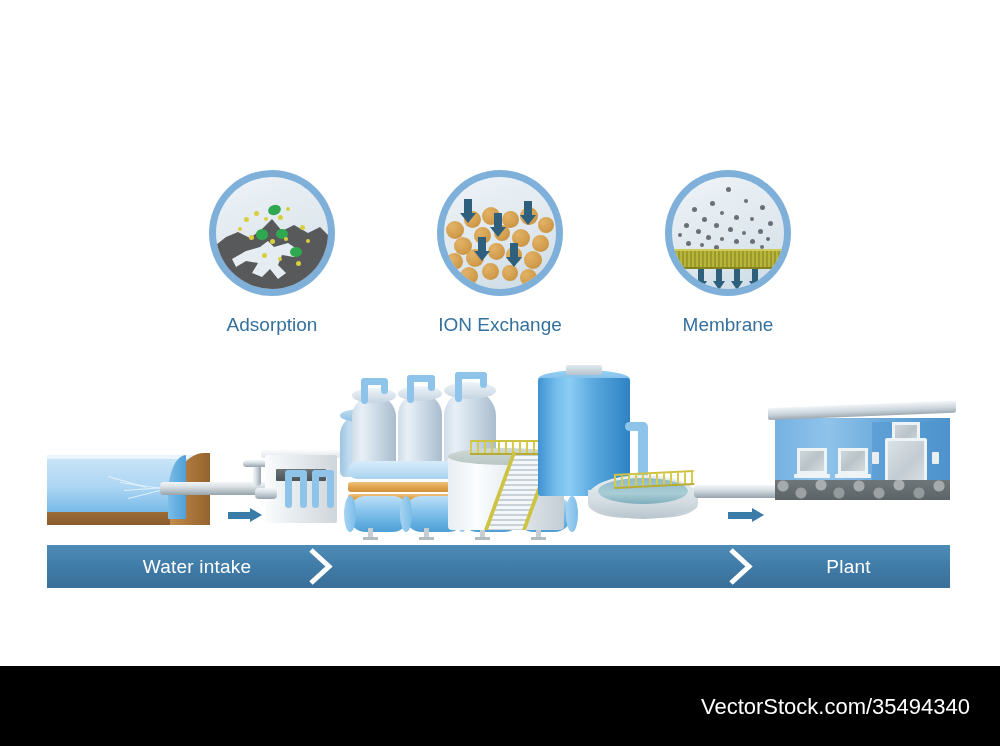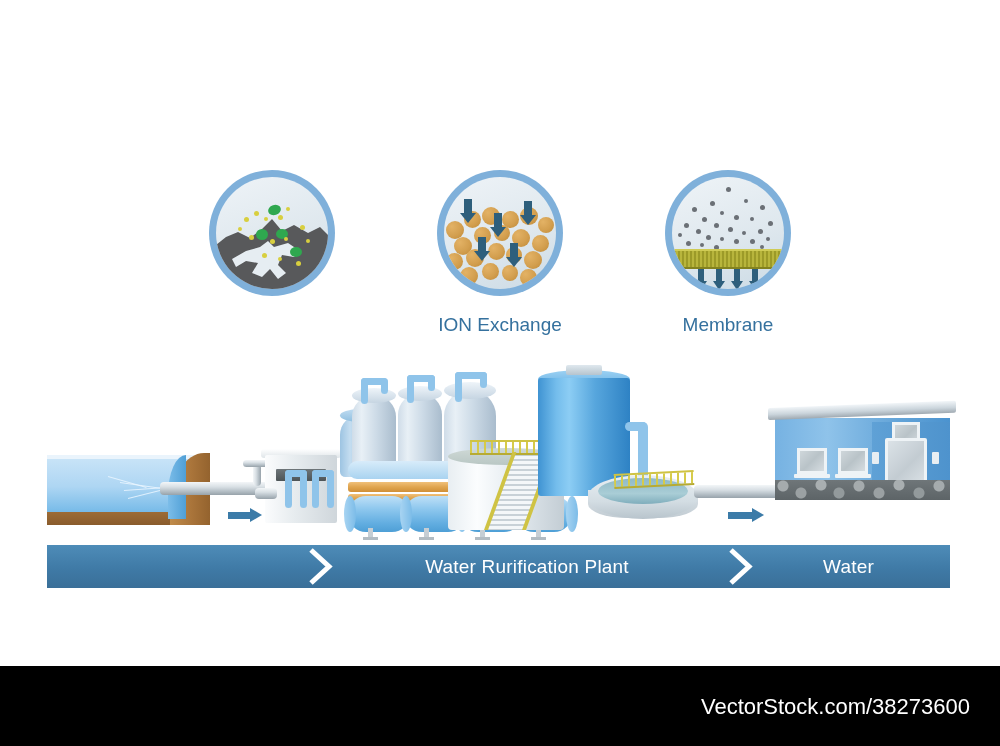--- a/index.html
+++ b/index.html
@@ -217,20 +217,21 @@
         <span class="dot" style="left:54px;top:62px;width:5px;height:5px;background:#d8cf3f;"></span>
         <span class="dot" style="left:68px;top:60px;width:4px;height:4px;background:#d8cf3f;"></span>
         <span class="dot" style="left:84px;top:48px;width:5px;height:5px;background:#d8cf3f;"></span>
         <span class="dot" style="left:90px;top:62px;width:4px;height:4px;background:#d8cf3f;"></span>
         <span class="dot" style="left:22px;top:50px;width:4px;height:4px;background:#d8cf3f;"></span>
         <span class="dot" style="left:46px;top:76px;width:5px;height:5px;background:#d8cf3f;"></span>
         <span class="dot" style="left:62px;top:80px;width:4px;height:4px;background:#d8cf3f;"></span>
         <span class="dot" style="left:80px;top:84px;width:5px;height:5px;background:#d8cf3f;"></span>
       </div>
     </div>
+    <div class="method-label">Adsorption</div>
   </div>
 
   <div class="method" style="left:405px;top:170px;">
     <div class="circle">
       <div class="inner">
         <span class="bead" style="left:2px;top:44px;width:18px;height:18px;"></span>
         <span class="bead" style="left:20px;top:34px;width:17px;height:17px;"></span>
         <span class="bead" style="left:38px;top:30px;width:18px;height:18px;"></span>
         <span class="bead" style="left:58px;top:34px;width:17px;height:17px;"></span>
         <span class="bead" style="left:76px;top:30px;width:18px;height:18px;"></span>
@@ -451,34 +452,34 @@
       <div class="win" style="left:892px;top:62px;width:28px;height:28px;"></div>
       <div class="door"></div>
       <div class="door-step"></div>
       <div class="lamp" style="left:872px;top:92px;"></div>
       <div class="lamp" style="left:932px;top:92px;"></div>
       <div class="stone"></div>
     </div>
   </div>
 
   <div class="banner">
+    <div class="banner-seg" style="left:0px;width:300px;">
+      <span>Water intake</span>
+    </div>
     <div class="chev" style="left:258px;">
       <svg width="34" height="43" viewBox="0 0 34 43">
         <path d="M6,5 L24,21.5 L6,38" fill="none" stroke="#ffffff" stroke-width="5" stroke-linecap="butt" stroke-linejoin="miter"></path>
       </svg>
     </div>
-    <div class="banner-seg" style="left:300px;width:360px;">
-      <span>Water Rurification Plant</span>
-    </div>
     <div class="chev" style="left:678px;">
       <svg width="34" height="43" viewBox="0 0 34 43">
         <path d="M6,5 L24,21.5 L6,38" fill="none" stroke="#ffffff" stroke-width="5" stroke-linecap="butt" stroke-linejoin="miter"></path>
       </svg>
     </div>
     <div class="banner-seg" style="left:700px;width:203px;">
-      <span>Water</span>
+      <span>Plant</span>
     </div>
   </div>
 
   <div class="footer"></div>
-  <div class="vs-url">VectorStock.com/38273600</div>
+  <div class="vs-url">VectorStock.com/35494340</div>
 
 </div>
 
 </body></html>

